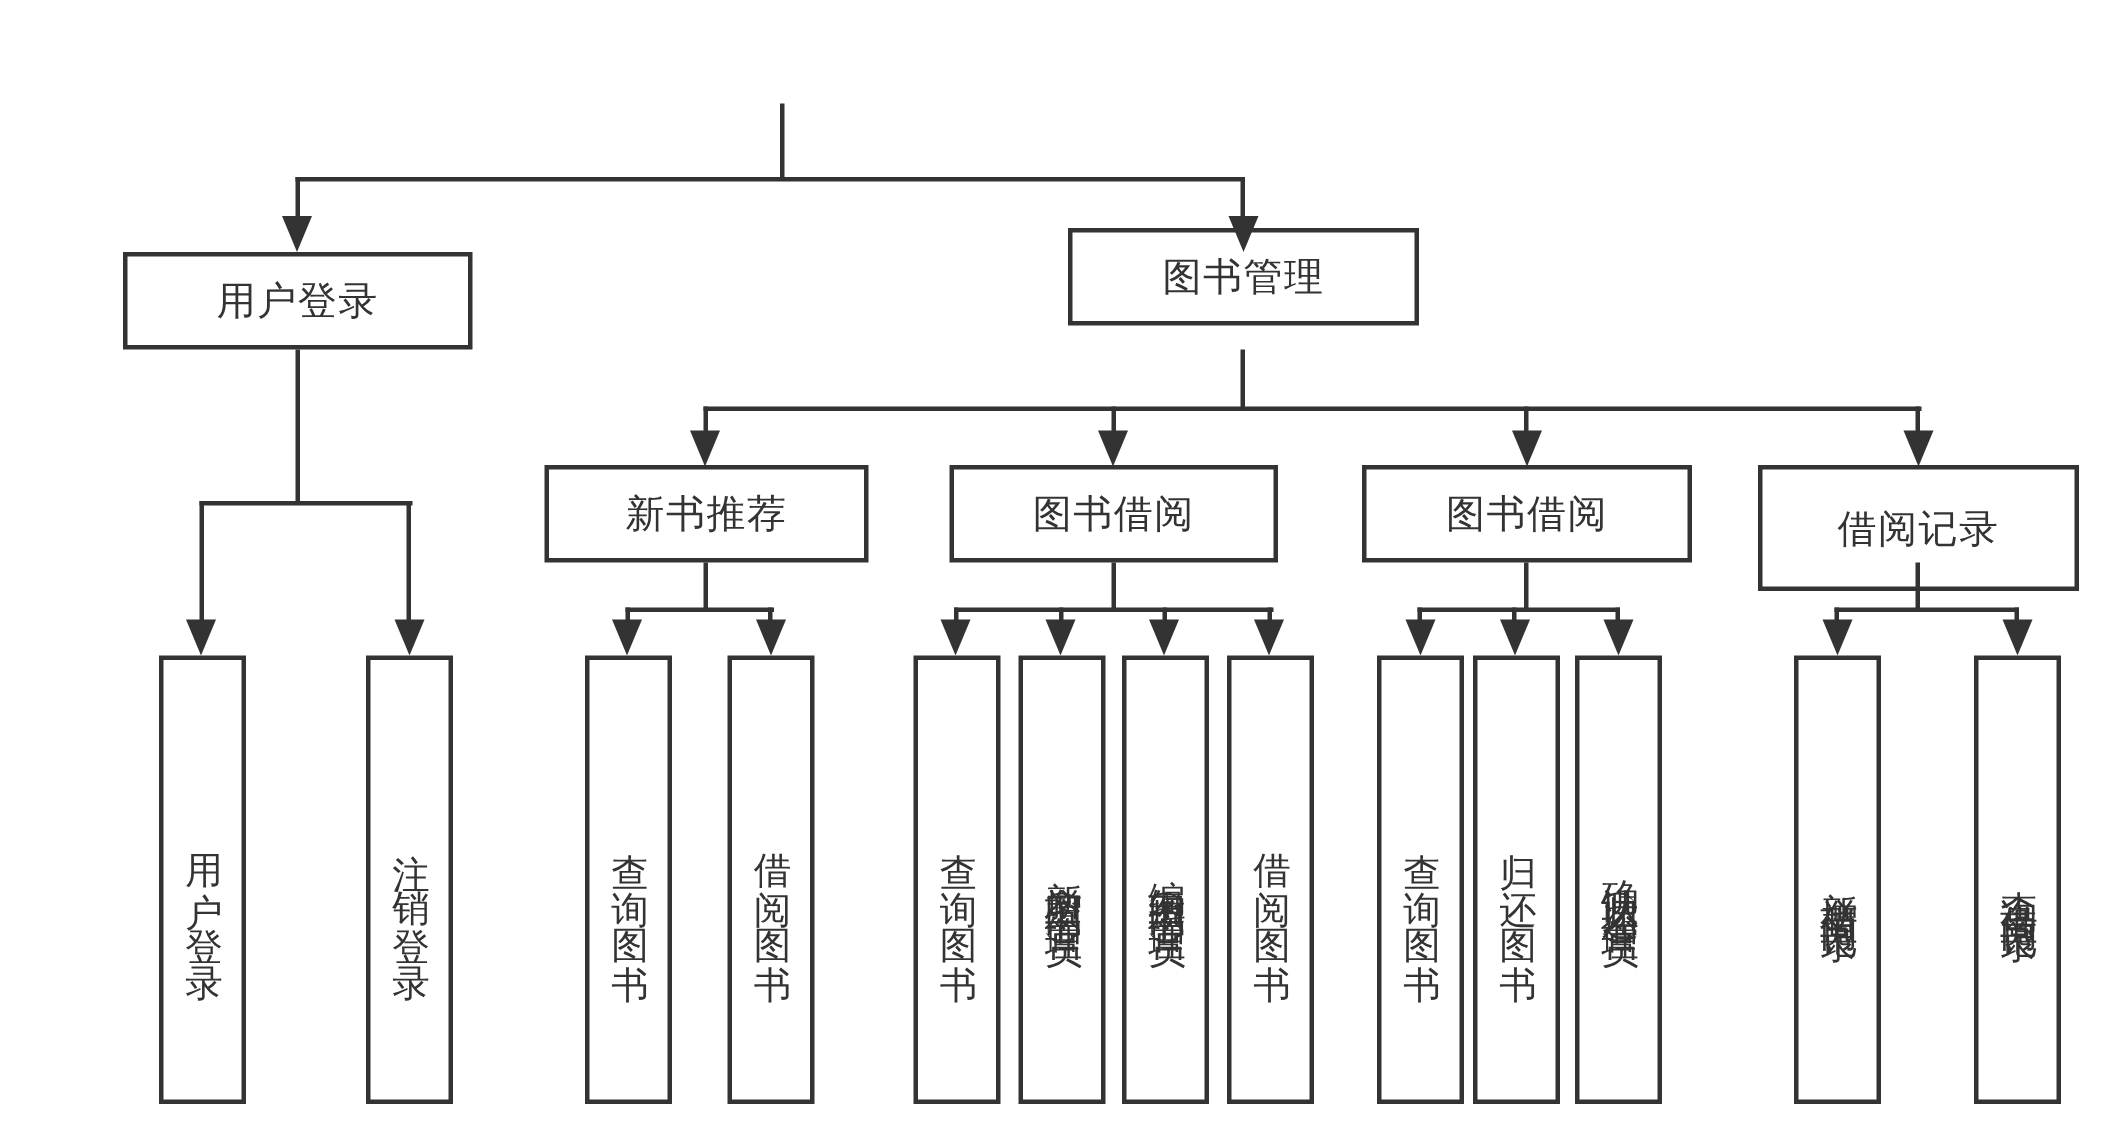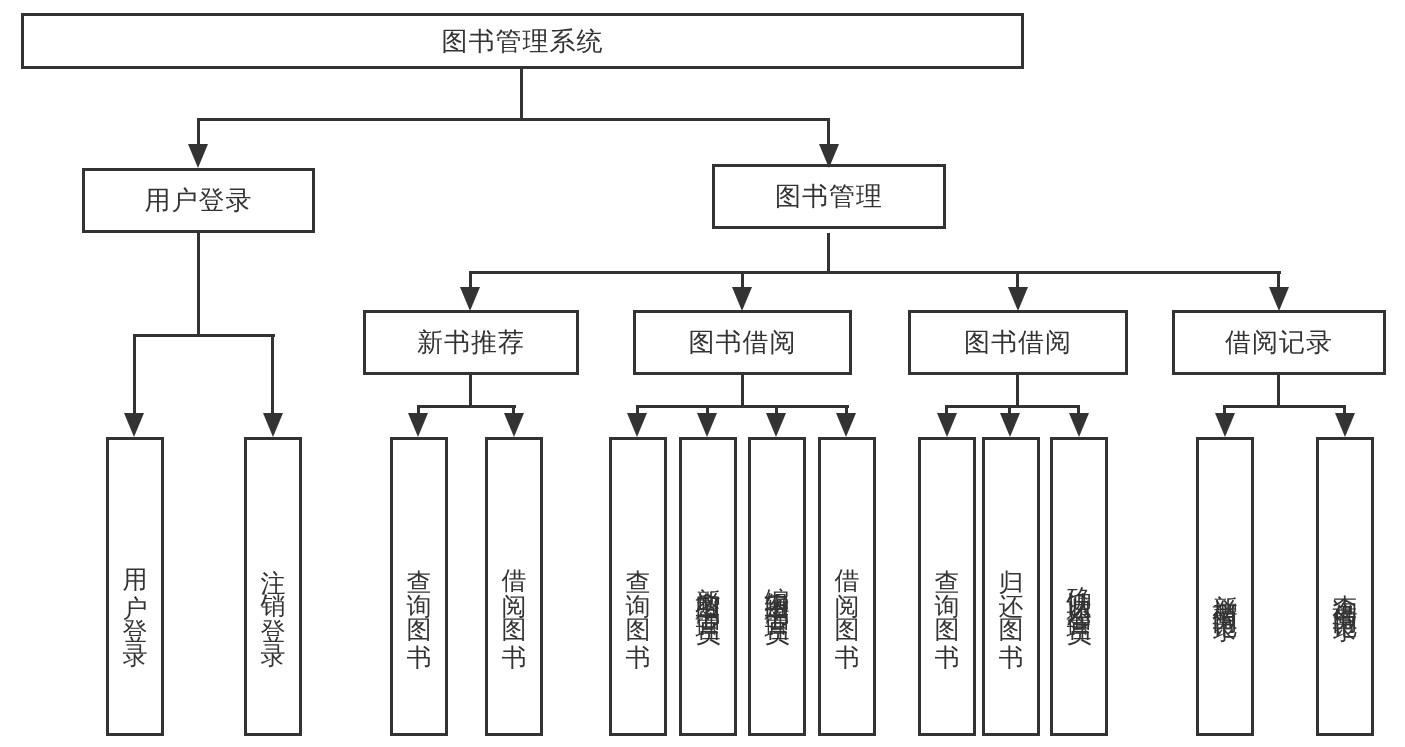--- a/index.html
+++ b/index.html
@@ -29,41 +29,38 @@
   .watermark{
     position:absolute;left:1186px;top:714px;font-size:18px;color:#9b9b9b;
     letter-spacing:0.5px;white-space:nowrap;
   }
 </style>
 </head>
 <body>
 
 <div id="canvas">
 
-  <div class="box" style="left:21px;top:13px;width:1003px;height:56px">
-    <span>图书管理系统</span>
-  </div>
 
   <div class="box" style="left:82px;top:168px;width:233px;height:65px">
     <span>用户登录</span>
   </div>
-  <div class="box" style="left:712px;top:164px;width:234px;height:65px">
+  <div class="box" style="left:712px;top:152px;width:234px;height:65px">
     <span>图书管理</span>
   </div>
 
   <div class="box" style="left:363px;top:310px;width:216px;height:65px">
     <span>新书推荐</span>
   </div>
   <div class="box" style="left:633px;top:310px;width:219px;height:65px">
     <span>图书借阅</span>
   </div>
   <div class="box" style="left:908px;top:310px;width:220px;height:65px">
     <span>图书借阅</span>
   </div>
-  <div class="box" style="left:1172px;top:310px;width:214px;height:65px">
+  <div class="box" style="left:1172px;top:310px;width:214px;height:84px">
     <span>借阅记录</span>
   </div>
 
   <div class="box leaf" style="left:106px">
     <span class="vtext vt-wide">用户登录</span>
   </div>
   <div class="box leaf" style="left:244px">
     <span class="vtext vt-wide">注销登录</span>
   </div>
 

